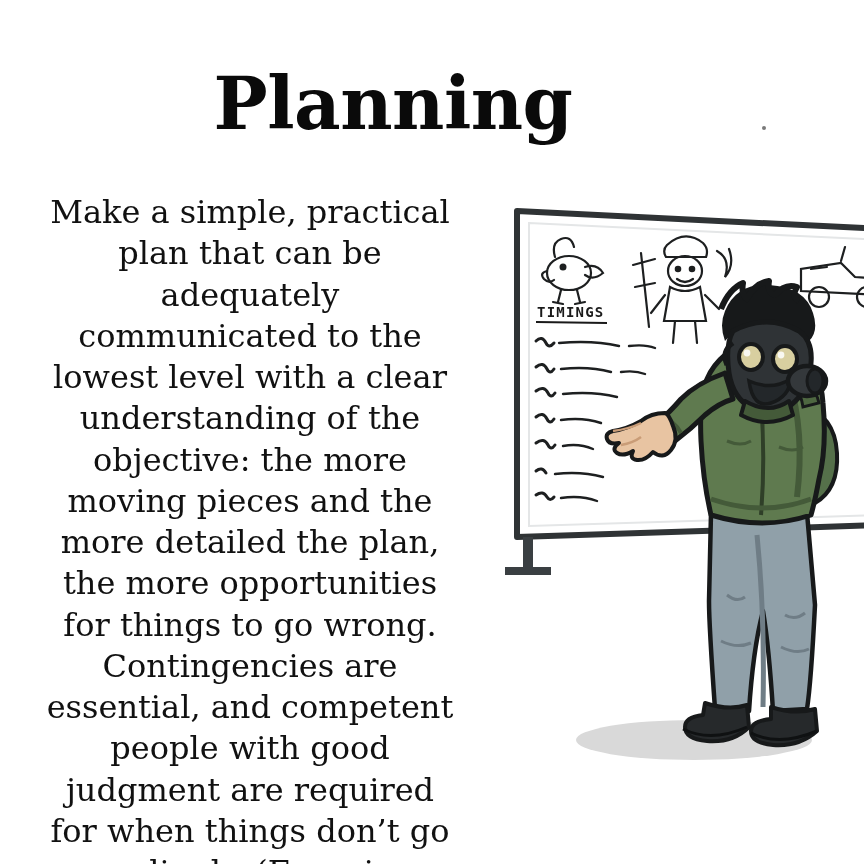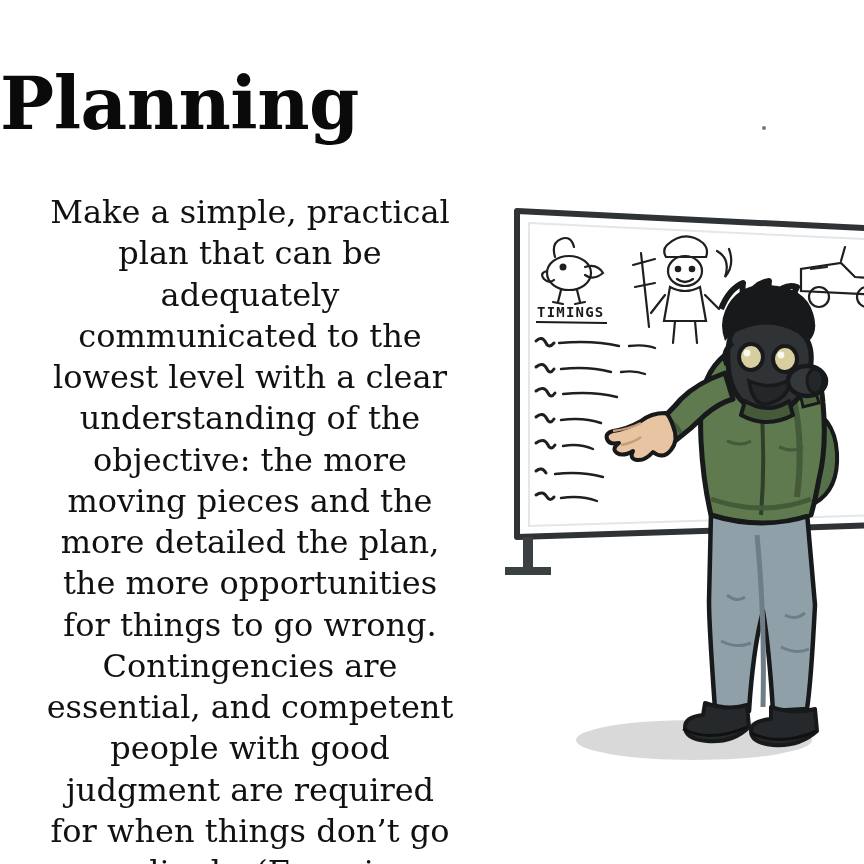--- a/index.html
+++ b/index.html
@@ -18,20 +18,21 @@
     position: relative;
     width: 864px;
     height: 864px;
     background: #ffffff;
   }
   #title {
     position: absolute;
     left: 0;
     top: 68px;
     width: 786px;
+    text-align: center;
     font-family: "DejaVu Serif", serif;
     font-size: 72px;
     font-weight: 700;
     letter-spacing: -0.5px;
     color: #0a0a0a;
     line-height: 1;
   }
   #body-text {
     position: absolute;
     left: 40px;

